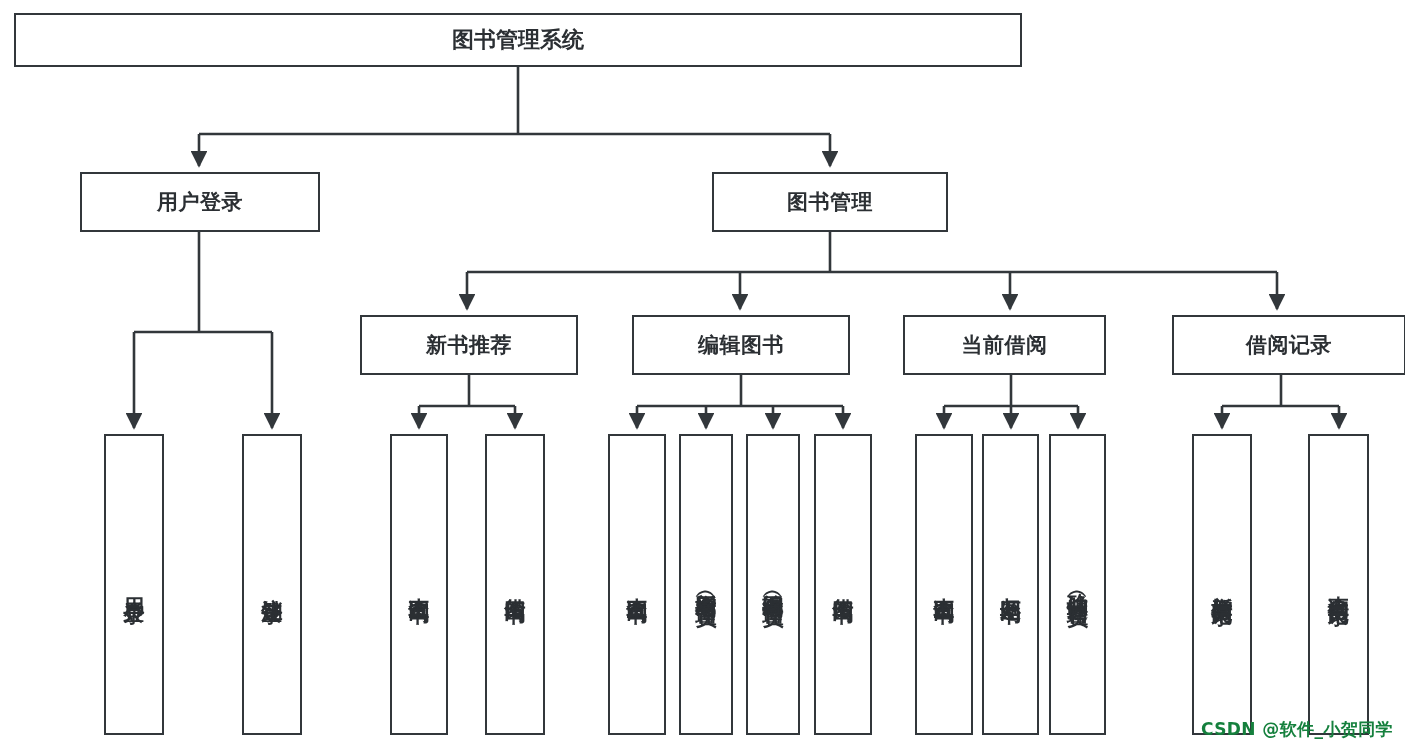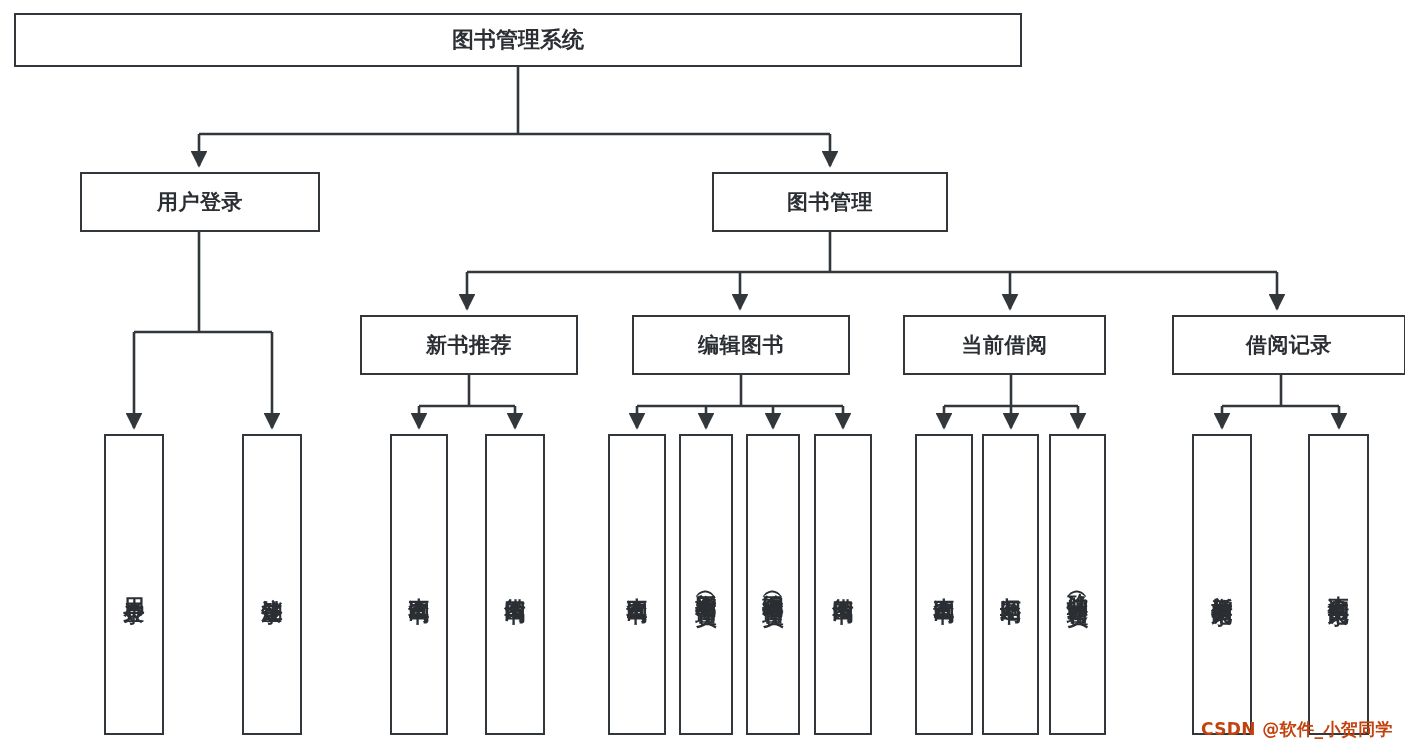--- a/index.html
+++ b/index.html
@@ -58,21 +58,21 @@
   .node-v > span {
     writing-mode: vertical-rl;
     text-orientation: upright;
     display: block;
   }
   .watermark {
     position: absolute;
     right: 12px;
     bottom: 6px;
     font-size: 17px;
-    color: #c2410c;
+    color: #15803d;
     letter-spacing: 0.4px;
     white-space: nowrap;
     font-family: "DejaVu Sans", "Liberation Sans", sans-serif;
   }
 </style>
 </head>
 <body>
 
 <div id="canvas" style="background: rgb(255, 255, 255); font-weight: bold;">
 

